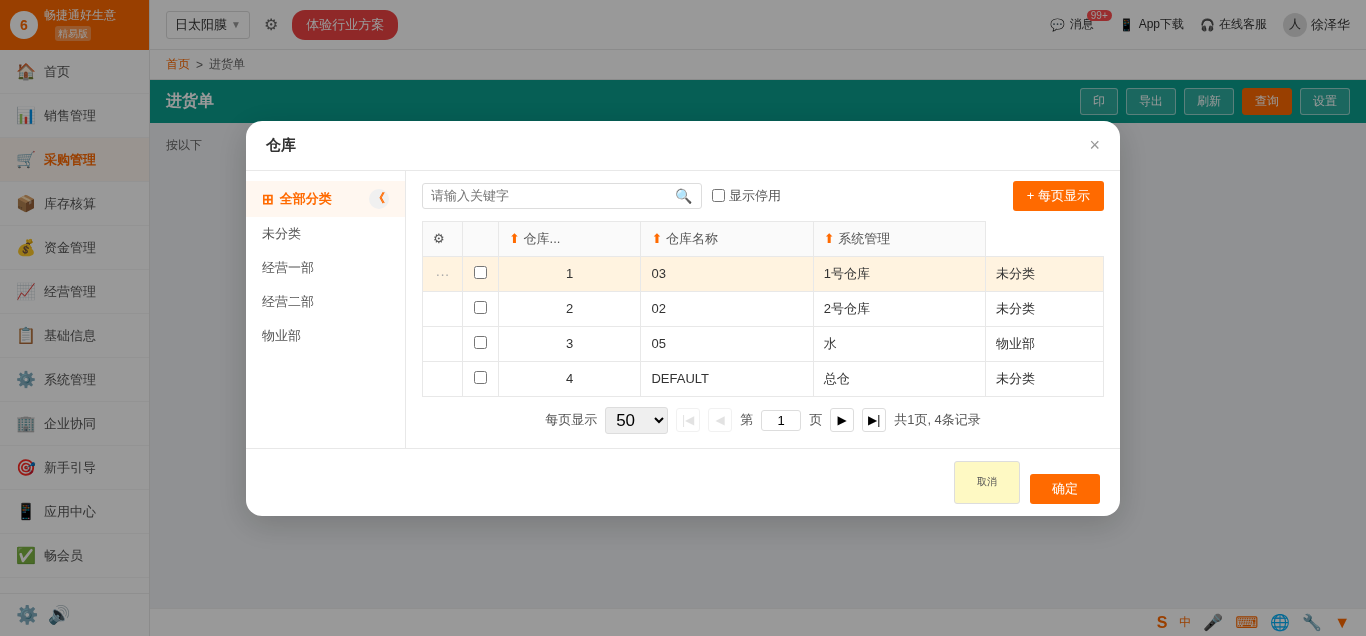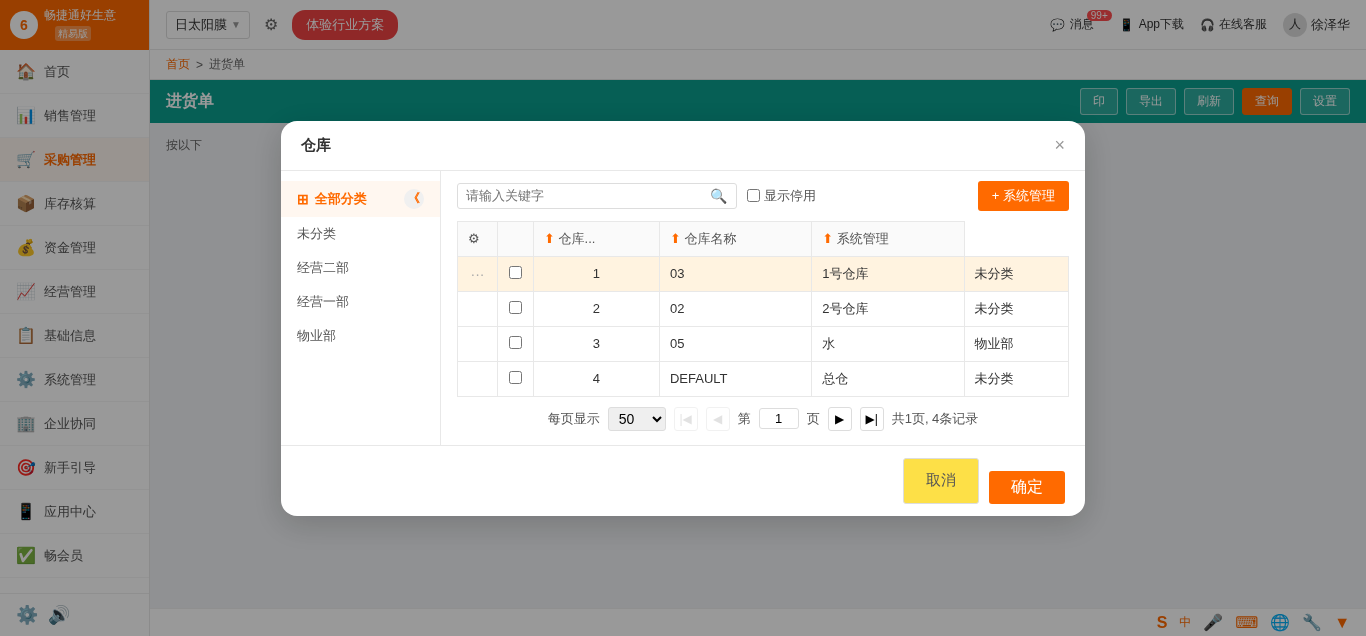--- a/index.html
+++ b/index.html
@@ -133,21 +133,21 @@
     
     .overlay {
       position: fixed; top: 0; left: 0; right: 0; bottom: 0;
       background: rgba(0,0,0,0.4);
       z-index: 100;
       display: flex; align-items: center; justify-content: center;
     }
     .modal {
       background: #fff;
       border-radius: 16px;
-      width: 804px;
+      width: 874px;
       max-height: 580px;
       display: flex;
       flex-direction: column;
       box-shadow: 0 8px 32px rgba(0,0,0,0.18);
     }
     .modal-header {
       display: flex; align-items: center; justify-content: space-between;
       padding: 14px 20px;
       border-bottom: 1px solid #e8e8e8;
     }
@@ -261,21 +261,21 @@
       display: flex; align-items: center; justify-content: center;
       gap: 8px;
       padding: 10px 0 4px;
       font-size: 13px;
       color: #555;
     }
     .pagination select {
       padding: 2px 6px;
       border: 1px solid #ddd;
       border-radius: 3px;
-      font-size: 14px;
+      font-size: 17px;
     }
     .pagination button {
       border: 1px solid #ddd;
       background: #fff;
       width: 24px; height: 24px;
       cursor: pointer;
       border-radius: 3px;
       font-size: 12px;
       display: flex; align-items: center; justify-content: center;
     }
@@ -288,37 +288,37 @@
       padding: 2px 4px;
       font-size: 13px;
     }
     
     .modal-footer {
       border-top: 1px solid #e8e8e8;
       padding: 12px 20px;
       display: flex; justify-content: flex-end; gap: 10px;
     }
     .btn-cancel {
-      background: #fde047;
+      background: #fef9c3;
       border: 1px solid #ddd;
       padding: 6px 22px;
       border-radius: 3px;
       cursor: pointer;
-      font-size: 15px;
+      font-size: 10px;
       color: #555;
       margin-left: 28px;
     }
     .btn-confirm {
       background: #ff6a00;
       color: #fff;
       border: none;
       padding: 6px 22px;
       border-radius: 3px;
       cursor: pointer;
-      font-size: 16px;
+      font-size: 13px;
       margin-top: 13px;
     }
 
     
     .page-header {
       background: #0a9e8e;
       padding: 8px 16px;
       display: flex; align-items: center; justify-content: space-between;
       flex-shrink: 0;
     }
@@ -494,37 +494,37 @@
 
     <div class="modal-body">
 
       <div class="cat-panel">
         <div class="cat-all">
           <span style="font-size:14px;">⊞</span>
           <span>全部分类</span>
           <div class="cat-collapse-btn">《</div>
         </div>
         <div class="cat-item">未分类</div>
+        <div class="cat-item">经营一部</div>
         <div class="cat-item">经营二部</div>
-        <div class="cat-item">经营一部</div>
         <div class="cat-item">物业部</div>
       </div>
 
       <div class="table-panel">
 
         <div class="table-toolbar">
           <div class="search-box">
             <input type="text" placeholder="请输入关键字" style="">
             <span class="search-icon">🔍</span>
           </div>
           <label class="show-disabled">
             <input type="checkbox" style="">
             <span>显示停用</span>
           </label>
-          <button class="add-btn">+ 系统管理</button>
+          <button class="add-btn">+ 每页显示</button>
         </div>
 
         <div style="flex:1;overflow:auto;">
           <table class="wh-table">
             <thead>
               <tr>
                 <th class="th-gear">
                   <span>⚙</span>
                 </th>
                 <th class="td-check"></th>

